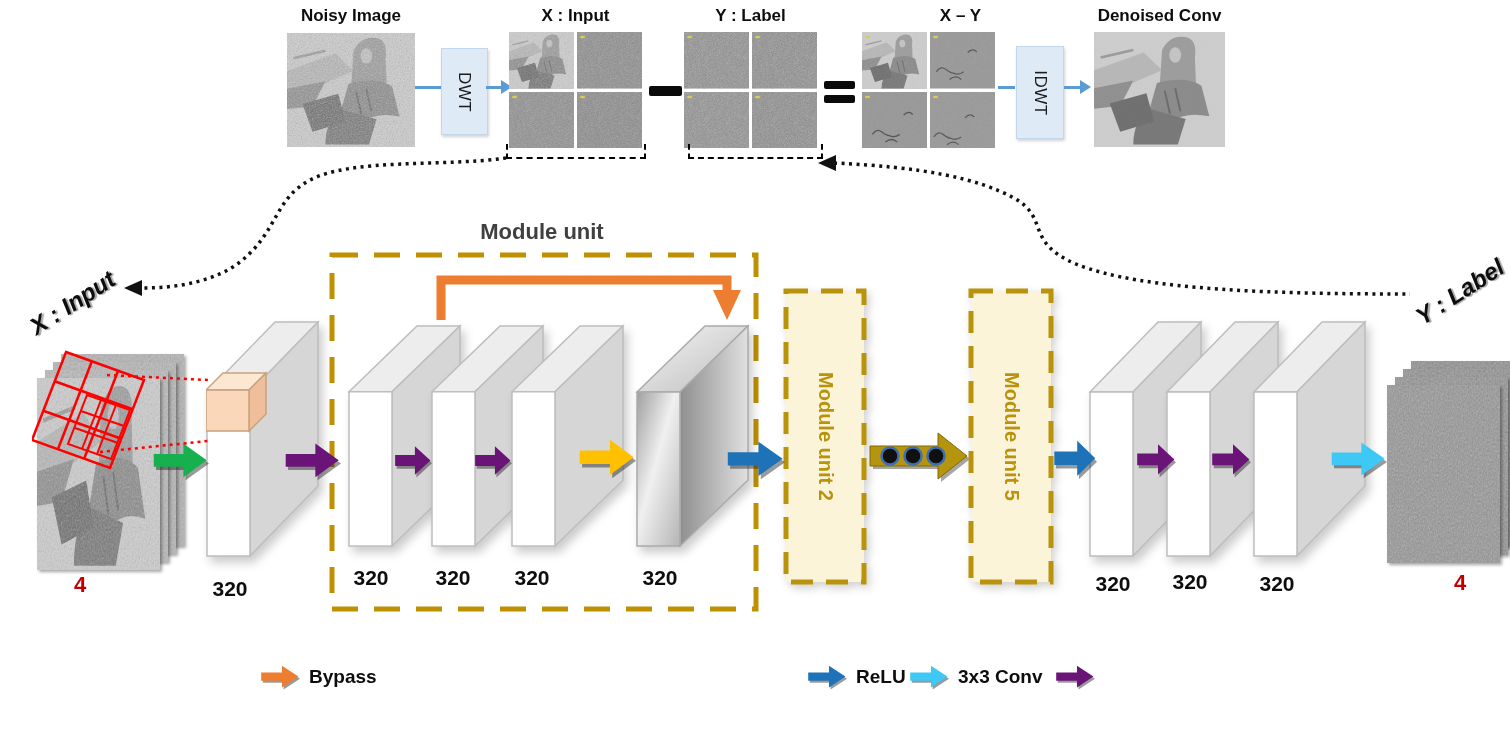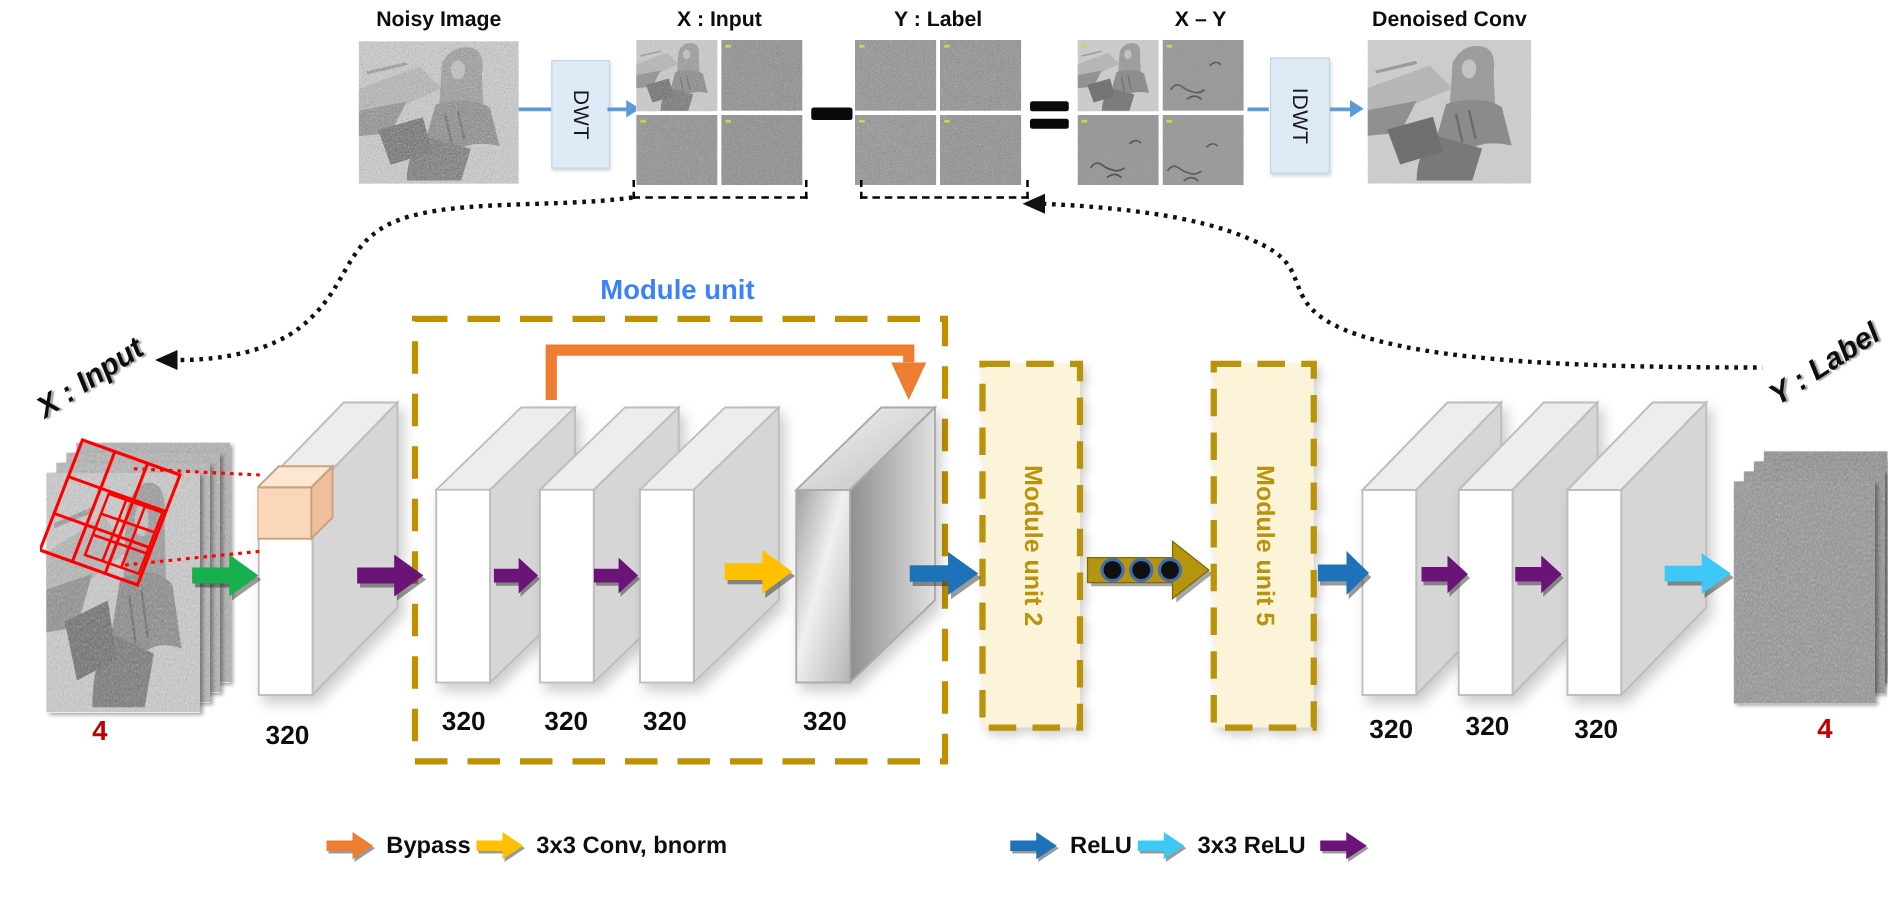--- a/index.html
+++ b/index.html
@@ -19,21 +19,21 @@
        border-left:11px solid #5B9BD5;}
   .qgroup{display:grid;grid-template-columns:1fr 1fr;grid-template-rows:1fr 1fr;gap:3px;background:#fff;}
   .qgroup svg, .panel-svg{width:100%;height:100%;display:block;}
   .bar{background:#0a0a0a;border-radius:2px;}
   .bracket{border-left:2px dashed #000;border-right:2px dashed #000;border-bottom:2px dashed #000;}
   .slab{filter:drop-shadow(4px 6px 5px rgba(0,0,0,.20));overflow:visible;}
   .layer{box-shadow:2px 2px 3px rgba(0,0,0,.35);}
   .arr{overflow:visible;}
   .c-green{color:#17B04F;} .c-yellow{color:#FFC000;}
   .c-blue{color:#1E73B8;} .c-cyan{color:#3EC8F5;} .c-purple{color:#6B1477;}
-  .mu-title{font-weight:bold;font-size:22px;color:#3b82f6;text-align:center;}
+  .mu-title{font-weight:bold;font-size:22px;color:#404040;text-align:center;}
   .mu-box-text{position:absolute;inset:0;display:flex;align-items:center;justify-content:center;}
   .mu-box-text span{transform:rotate(90deg);white-space:nowrap;font-weight:bold;font-size:20px;color:#B8930B;}
   .legend-item{display:flex;align-items:center;gap:9px;}
   .leg-label{font-weight:bold;font-size:19px;color:#0d0d0d;white-space:nowrap;}
   .mubox{filter:drop-shadow(3px 4px 4px rgba(0,0,0,.18));}
 </style>
 </head>
 <body>
 
 <div class="canvas">
@@ -402,40 +402,33 @@
   <div class="abs rotlbl" style="left:-12px;top:289px;width:145px;">X : Input</div>
   <div class="abs rotlbl" style="left:1373px;top:278px;width:150px;">Y : Label</div>
 
   <div class="abs legend-item" style="left:248px;top:664px;">
     <svg class="arr" width="40" height="26" viewBox="0 0 100 62" preserveAspectRatio="none" style="color: rgb(237, 125, 49);">
         <use href="#fatpoly" transform="translate(4,5)" fill="rgba(30,30,30,0.45)"></use>
         <use href="#fatpoly" fill="currentColor"></use>
       </svg>
     <span class="leg-label">Bypass</span>
   </div>
-  <div class="abs legend-item" style="left:368px;top:664px;">
-    <svg class="arr" width="40" height="26" viewBox="0 0 100 62" preserveAspectRatio="none" style="color: rgb(255, 192, 0);">
-        <use href="#fatpoly" transform="translate(4,5)" fill="rgba(30,30,30,0.45)"></use>
-        <use href="#fatpoly" fill="currentColor"></use>
-      </svg>
-    <span class="leg-label">3x3 Conv, bnorm</span>
-  </div>
   <div class="abs legend-item" style="left:795px;top:664px;">
     <svg class="arr" width="40" height="26" viewBox="0 0 100 62" preserveAspectRatio="none" style="color: rgb(30, 115, 184);">
         <use href="#fatpoly" transform="translate(4,5)" fill="rgba(30,30,30,0.45)"></use>
         <use href="#fatpoly" fill="currentColor"></use>
       </svg>
     <span class="leg-label">ReLU</span>
   </div>
   <div class="abs legend-item" style="left:897px;top:664px;">
     <svg class="arr" width="40" height="26" viewBox="0 0 100 62" preserveAspectRatio="none" style="color: rgb(62, 200, 245);">
         <use href="#fatpoly" transform="translate(4,5)" fill="rgba(30,30,30,0.45)"></use>
         <use href="#fatpoly" fill="currentColor"></use>
       </svg>
-    <span class="leg-label">3x3 ReLU</span>
+    <span class="leg-label">3x3 Conv</span>
   </div>
   <div class="abs legend-item" style="left:1043px;top:664px;">
     <svg class="arr" width="40" height="26" viewBox="0 0 100 62" preserveAspectRatio="none" style="color: rgb(107, 20, 119);">
         <use href="#fatpoly" transform="translate(4,5)" fill="rgba(30,30,30,0.45)"></use>
         <use href="#fatpoly" fill="currentColor"></use>
       </svg>
   </div>
 
 </div>
 

